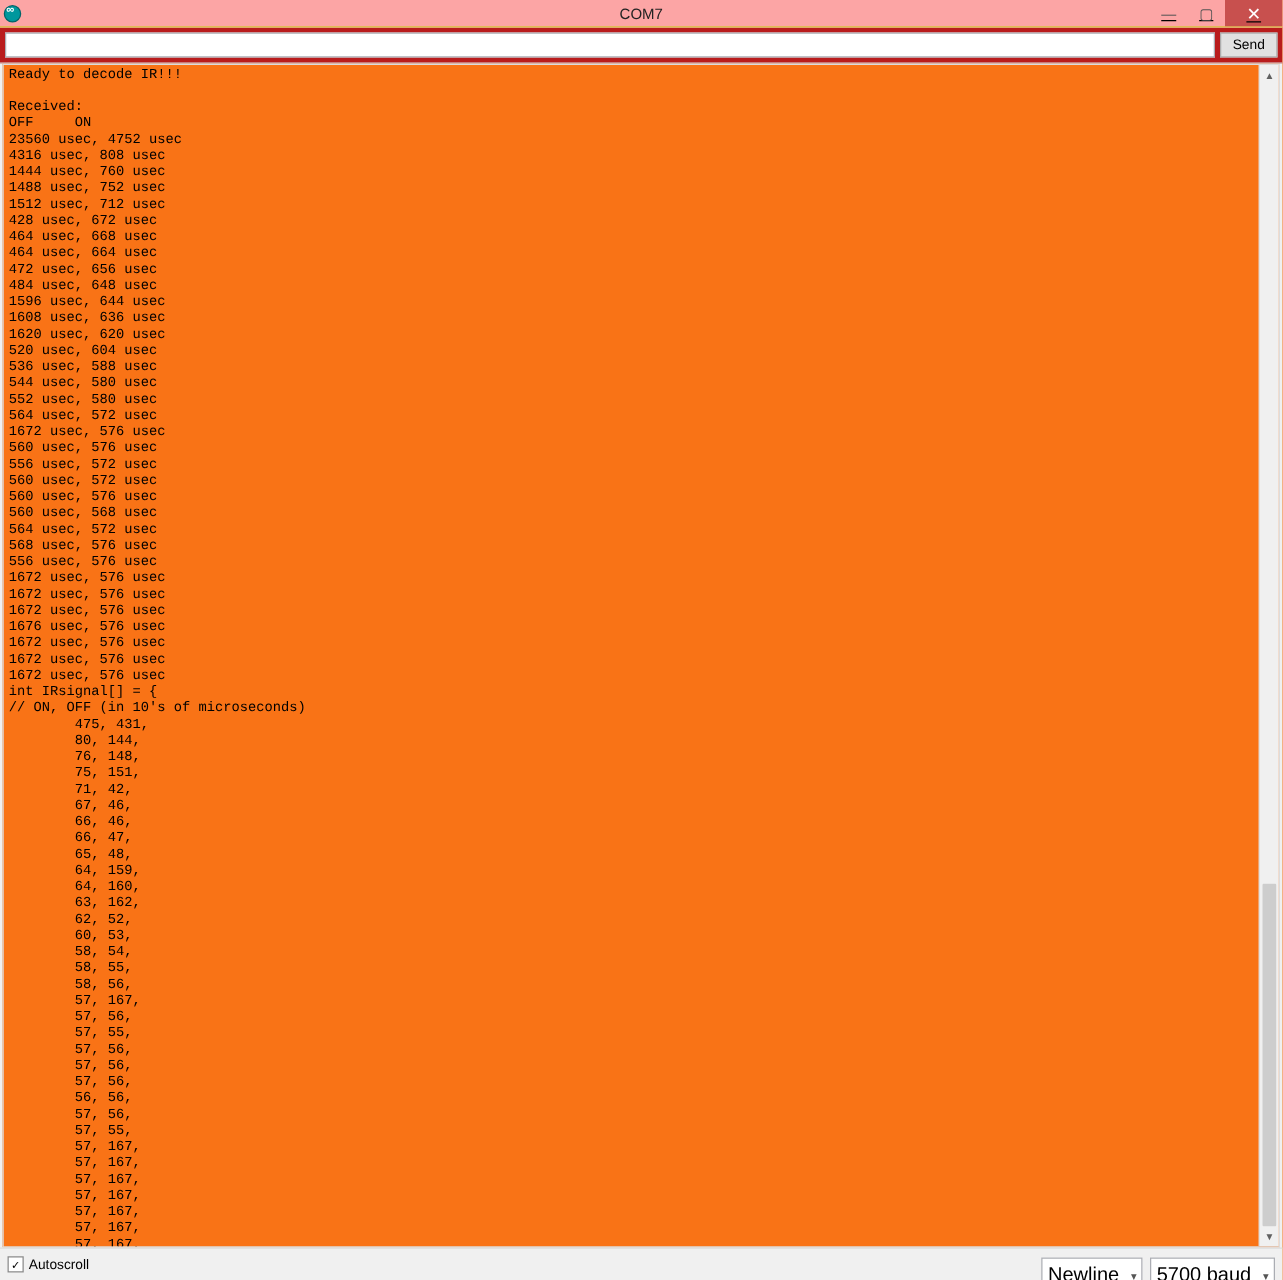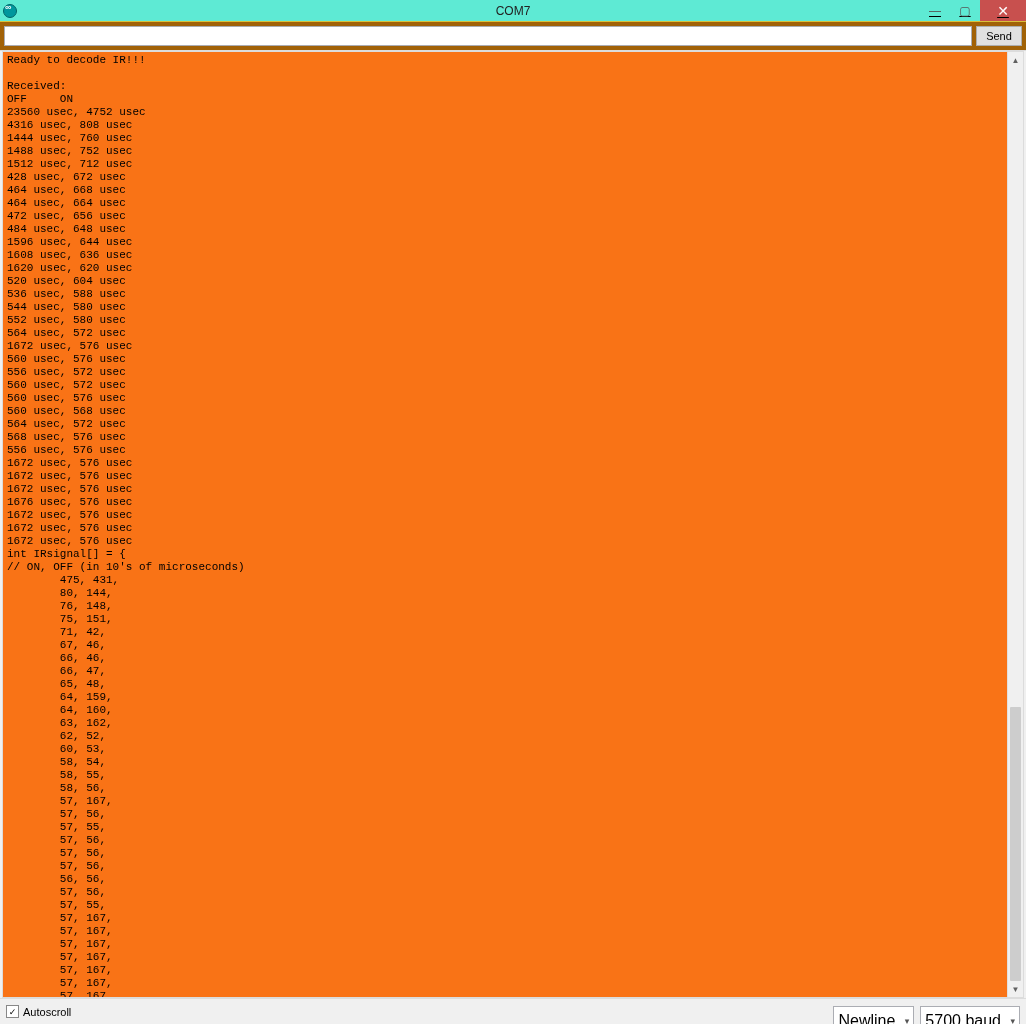--- a/index.html
+++ b/index.html
@@ -8,21 +8,21 @@
     font-size: 11px;
     background: #f0f0f0;
     width: 1026px;
     height: 1024px;
     overflow: hidden;
     display: flex;
     flex-direction: column;
   }
   .titlebar {
     height: 22px;
-    background: #5eead4;
+    background: #fca5a5;
     display: flex;
     align-items: center;
     position: relative;
     border-bottom: 1px solid #d9c03a;
     text-decoration: underline;
   }
   .app-icon {
     width: 14px; height: 14px;
     margin-left: 3px;
     border-radius: 50%;
@@ -61,21 +61,21 @@
   .win-btn.close {
     background: #c8504e;
     color: #fff;
     width: 46px;
     font-size: 14px;
   }
   .input-row {
     display: flex;
     padding: 4px;
     gap: 4px;
-    background: #a16207;
+    background: #b91c1c;
     border-bottom: 1px solid #dcdcdc;
   }
   .input-field {
     flex: 1;
     height: 20px;
     border: 1px solid #abadb3;
     background: #fff;
     padding: 0 4px;
     font-size: 11px;
   }

